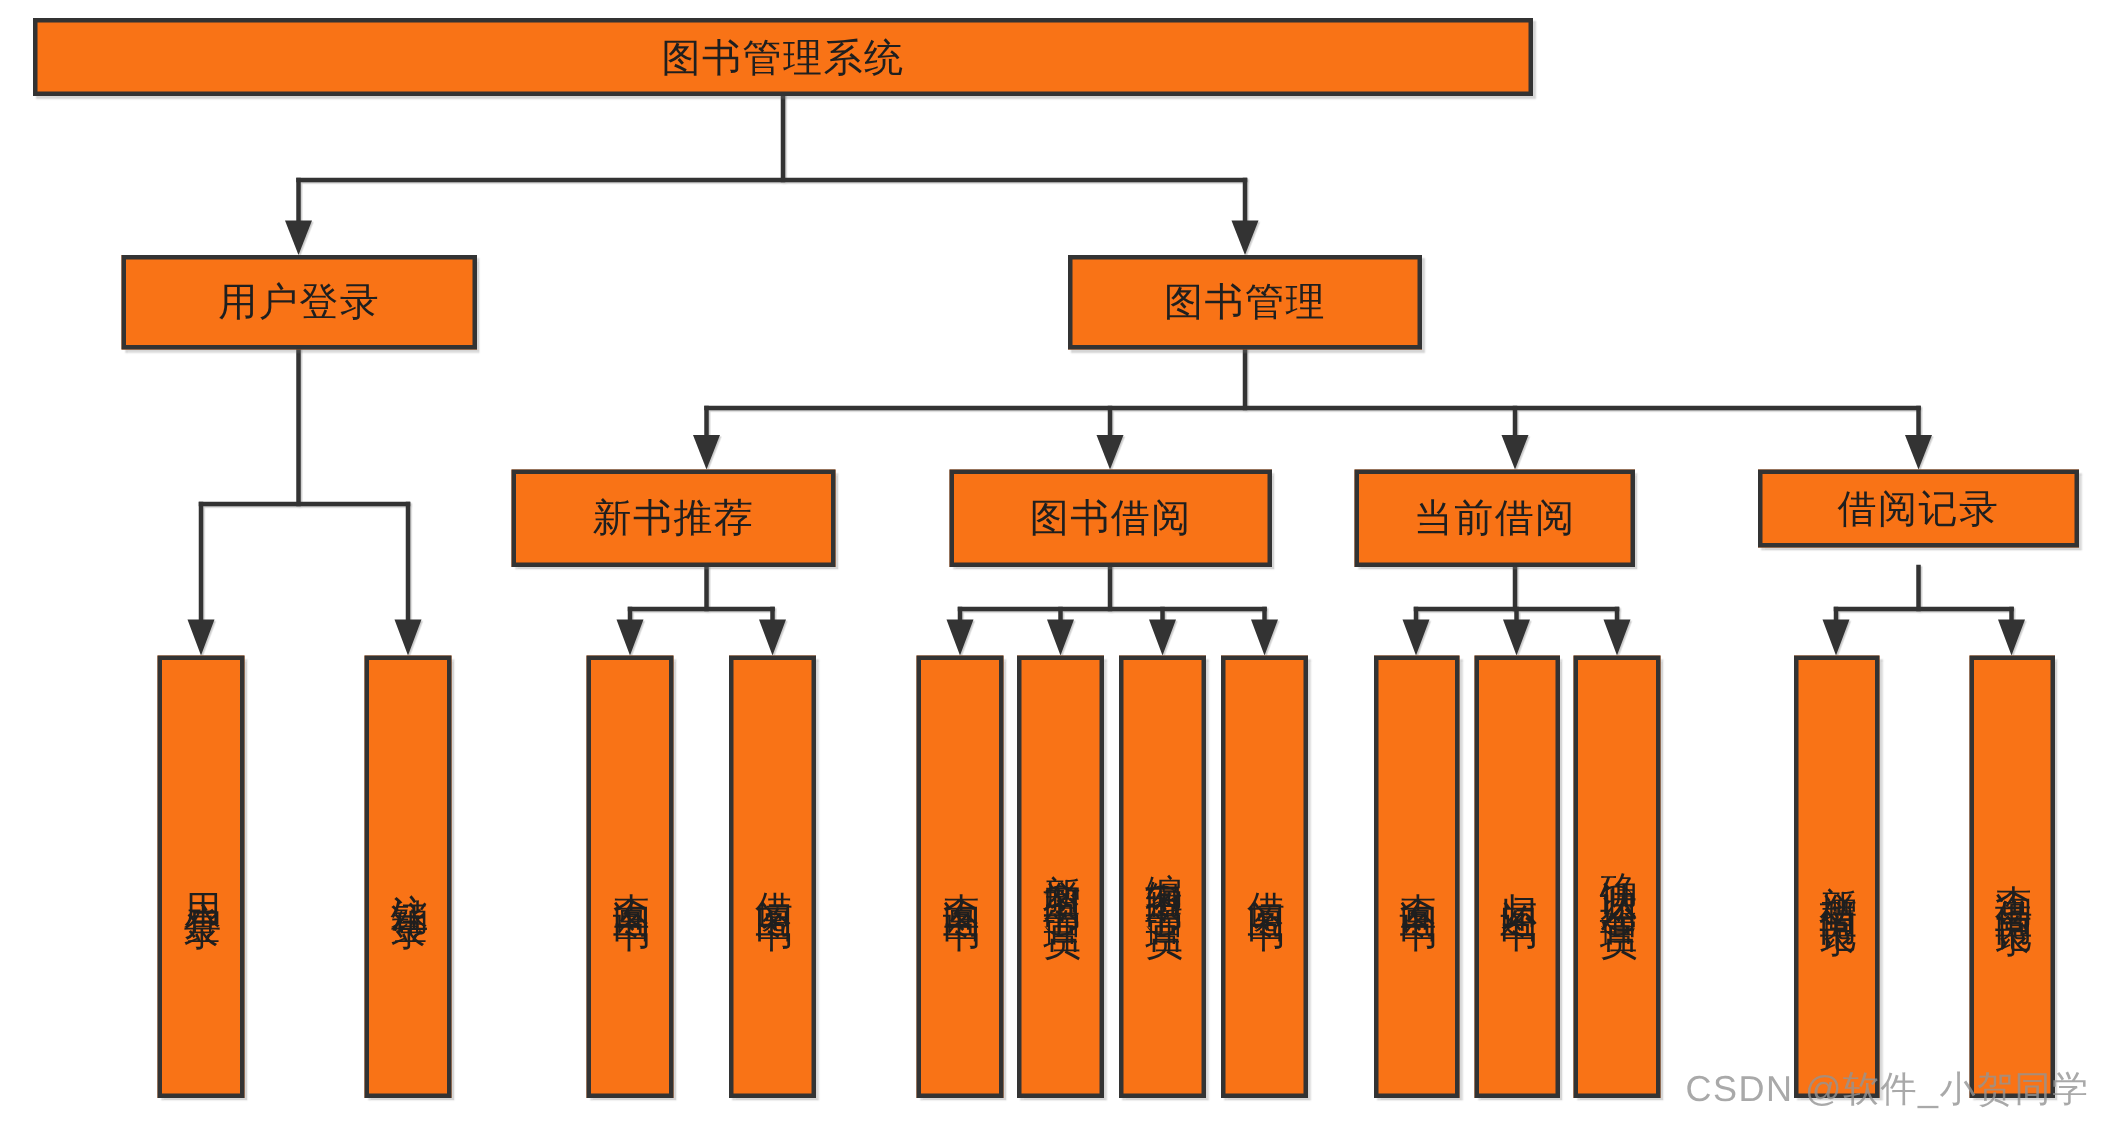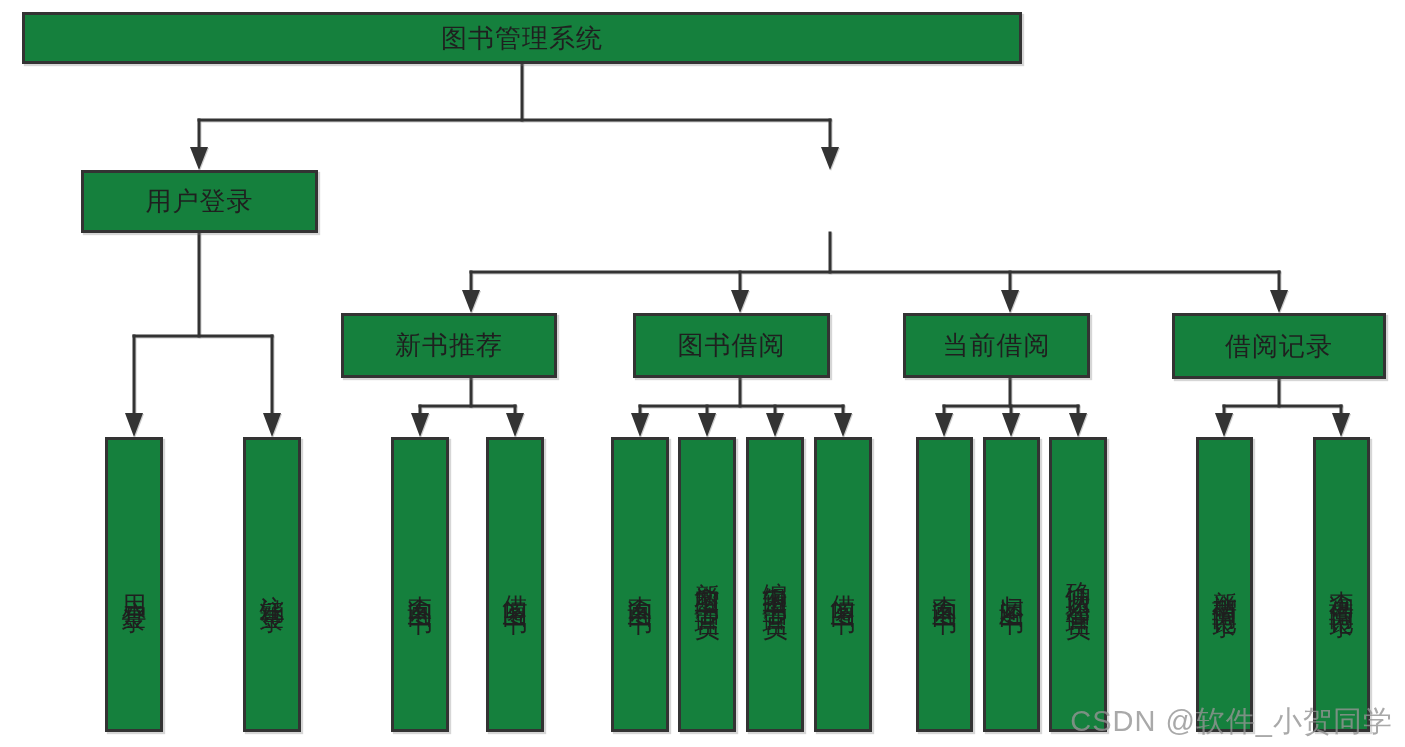--- a/index.html
+++ b/index.html
@@ -18,21 +18,21 @@
   svg.wires {
     position: absolute;
     left: 0; top: 0;
     width: 1405px; height: 747px;
     filter: drop-shadow(1px 1px 0.5px rgba(110,110,110,0.35));
   }
 
   .node {
     position: absolute;
     border: 3px solid #333333;
-    background: #15803d;
+    background: #f97316;
     display: flex;
     align-items: center;
     justify-content: center;
     box-shadow: 2px 2px 1px rgba(120,120,120,0.30);
   }
 
   .h-node { font-size: 26px; letter-spacing: 1px; white-space: nowrap; }
 
   .v-label {
     writing-mode: vertical-rl;
@@ -40,21 +40,21 @@
     font-size: 25px;
     line-height: 1;
     letter-spacing: 5px;
     white-space: nowrap;
   }
 
   .watermark {
     position: absolute;
     right: 12px;
     bottom: 5px;
-    font-size: 29px;
+    font-size: 24px;
     letter-spacing: 1px;
     color: rgba(148,148,148,0.80);
     white-space: nowrap;
     z-index: 10;
   }
 </style>
 </head>
 <body>
 
 <div class="canvas">
@@ -135,31 +135,34 @@
     </g>
   </svg>
 
   <div class="node h-node" style="left:22px; top:12px; width:1000px; height:52px;">
     <span>图书管理系统</span>
   </div>
 
   <div class="node h-node" style="left:81px; top:170px; width:237px; height:63px;">
     <span>用户登录</span>
   </div>
+  <div class="node h-node" style="left:712px; top:170px; width:236px; height:63px;">
+    <span>图书管理</span>
+  </div>
 
   <div class="node h-node" style="left:341px; top:313px; width:216px; height:65px;">
     <span>新书推荐</span>
   </div>
-  <div class="node h-node" style="left:633px; top:313px; width:197px; height:65px;">
+  <div class="node h-node" style="left:633px; top:313px; width:215px; height:65px;">
     <span>图书借阅</span>
   </div>
   <div class="node h-node" style="left:903px; top:313px; width:187px; height:65px;">
     <span>当前借阅</span>
   </div>
-  <div class="node h-node" style="left:1172px; top:313px; width:214px; height:66px;">
+  <div class="node h-node" style="left:1172px; top:313px; width:214px; height:52px;">
     <span>借阅记录</span>
   </div>
 
   <div class="node" style="left:105px; top:437px; width:58px; height:295px;">
     <span class="v-label">用户登录</span>
   </div>
   <div class="node" style="left:243px; top:437px; width:58px; height:295px;">
     <span class="v-label">注销登录</span>
   </div>
 

